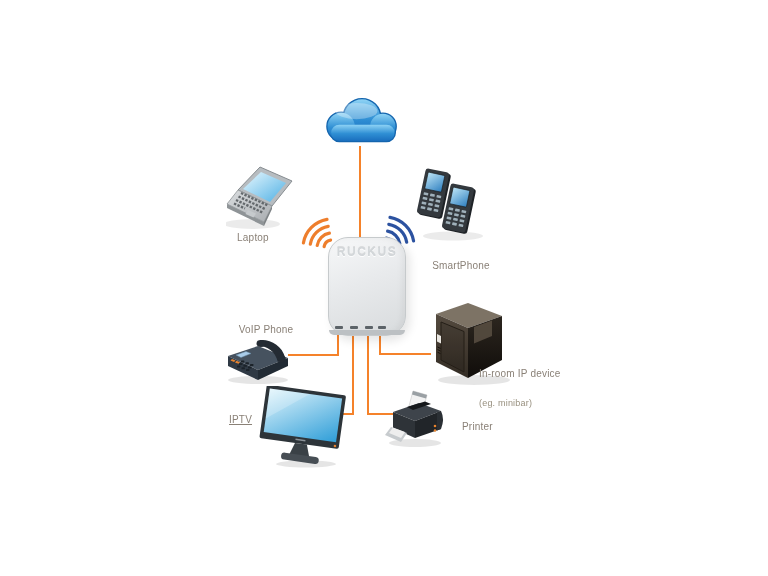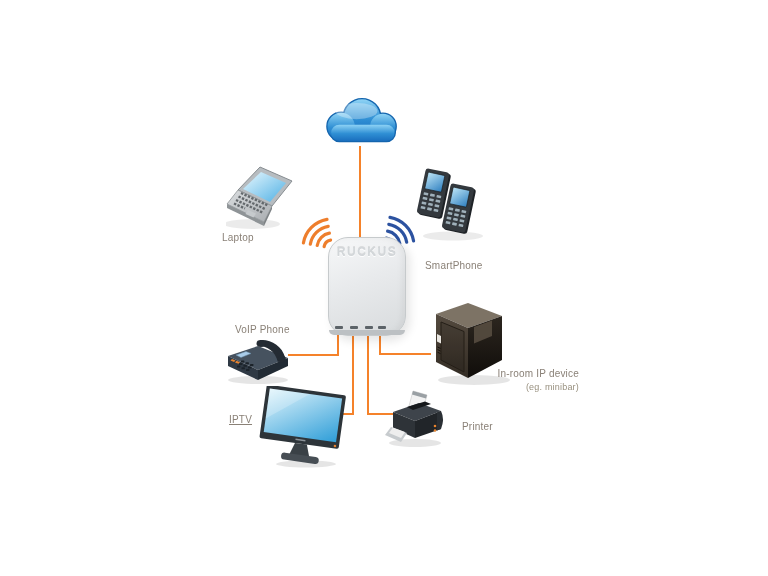--- a/index.html
+++ b/index.html
@@ -6,22 +6,22 @@
   #stage{
     position:relative;width:768px;height:576px;background:#ffffff;overflow:hidden;
     font-family:"Liberation Sans", sans-serif;
   }
   .cable{position:absolute;background:#F5822A;z-index:1;}
   .dev{position:absolute;z-index:2;}
   .label{
     position:absolute;z-index:3;color:#8A8177;font-size:10px;line-height:12px;
     letter-spacing:.2px;
   }
-  .label.center{text-align:left;}
-  .label .sub{font-size:9px;color:#98907f;margin-top:1px;}
+  .label.center{text-align:center;}
+  .label .sub{font-size:9px;color:#98907f;margin-top:17px;}
   
   #ap{
     position:absolute;left:328px;top:237px;width:76px;height:97px;z-index:2;
     background:linear-gradient(160deg,#f7f8f9 0%,#e8eaec 45%,#d8dbdd 100%);
     border:1px solid #c6cacc;border-radius:20px;
     box-shadow:4px 5px 10px rgba(0,0,0,0.10), inset -3px 0 6px rgba(0,0,0,0.05);
   }
   #ap .brand{
     margin-top:7px;text-align:center;font-weight:bold;font-size:12px;
     letter-spacing:1.5px;color:#d2d6d9;
@@ -282,18 +282,18 @@
       <polygon points="44,30 78,18 78,62 44,80" fill="url(#mbS)"></polygon>
       <polygon points="50,29 68,22.5 68,38 50,45.5" fill="#564c40" opacity="0.9"></polygon>
       <polygon points="13,36 17,38 17,45.5 13,43.5" fill="#eae7e2"></polygon>
       <g stroke="#16110c" stroke-width="1">
         <line x1="13.5" y1="49" x2="16.5" y2="50.4"></line>
         <line x1="13.5" y1="51.6" x2="16.5" y2="53"></line>
         <line x1="13.5" y1="54.2" x2="16.5" y2="55.6"></line>
       </g>
     </svg>
   </div>
-  <div class="label" style="left:489px;top:368px;width:90px;text-align:right;">
+  <div class="label" style="left:479px;top:368px;width:90px;">
     <div>In-room IP device</div>
     <div class="sub">(eg. minibar)</div>
   </div>
 
 </div>
 
 </body></html>

